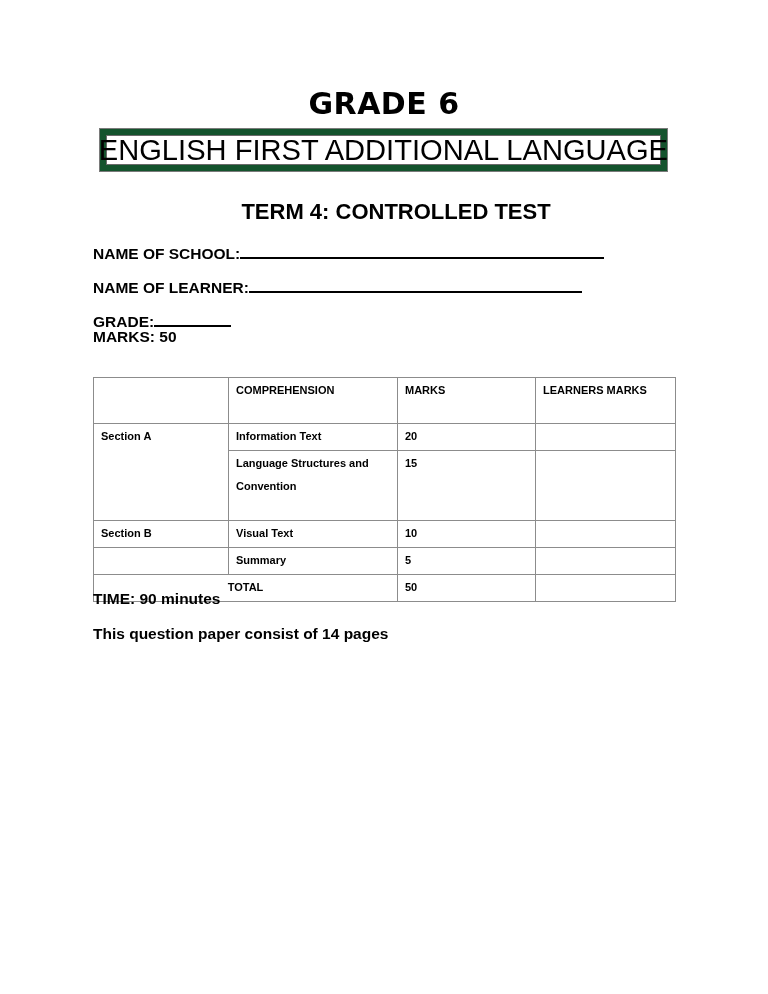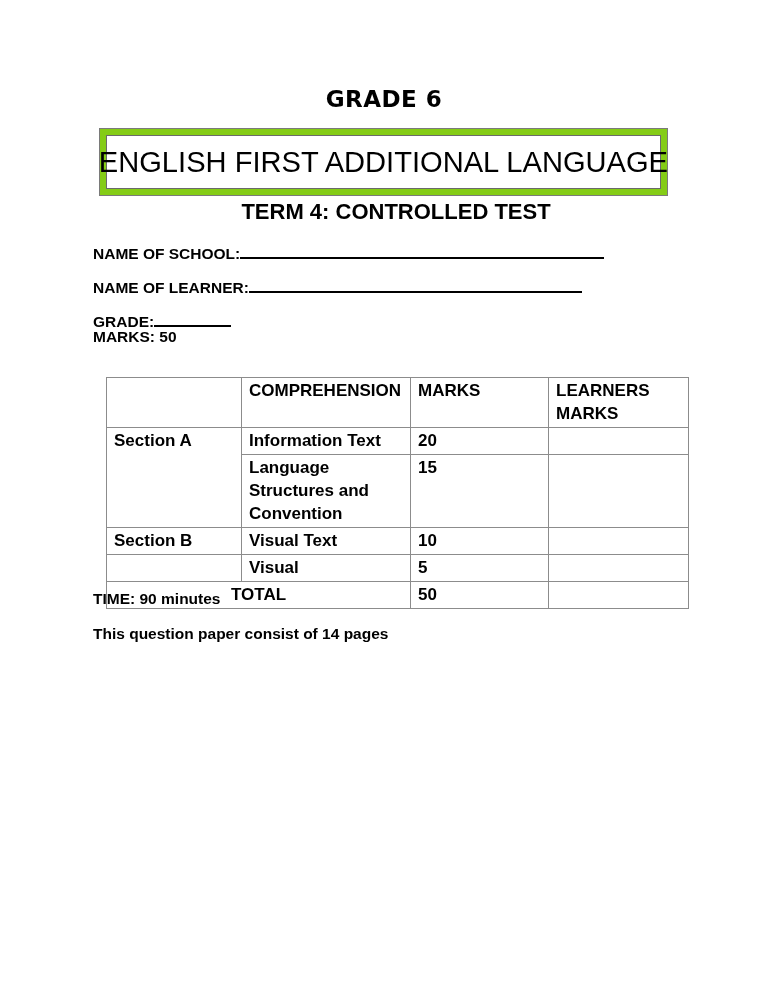--- a/index.html
+++ b/index.html
@@ -1,37 +1,37 @@
 <!DOCTYPE html>
 <html><head>
 <meta charset="utf-8">
 <style>
   html, body { margin: 0; padding: 0; background: #ffffff; }
   body { width: 768px; height: 994px; position: relative; overflow: hidden;
          font-family: "Liberation Sans", "DejaVu Sans", sans-serif; color: #000; }
   .page { position: absolute; left: 0; top: 0; width: 768px; height: 994px; }
 
   .grade-heading { position: absolute; left: 0; width: 768px; top: 86px; text-align: center;
-    font-family: "DejaVu Sans", sans-serif; font-weight: 900; font-size: 23px; letter-spacing: 0.5px; }
+    font-family: "DejaVu Sans", sans-serif; font-weight: 900; font-size: 30px; letter-spacing: 0.5px; }
 
-  .title-box { position: absolute; left: 99px; top: 128px; width: 569px; height: 68px;
-    border: 1px solid #7a7a7a; box-sizing: border-box; background: #84cc16; padding: 6px; }
+  .title-box { position: absolute; left: 99px; top: 128px; width: 569px; height: 44px;
+    border: 1px solid #7a7a7a; box-sizing: border-box; background: #14532d; padding: 6px; }
   .title-inner { width: 100%; height: 100%; background: #fff; box-sizing: border-box;
     border: 1px solid #6a6a6a; display: flex; align-items: center; justify-content: center; }
   .title-text { font-family: "Liberation Sans", sans-serif; font-size: 30px; font-weight: 400;
     letter-spacing: 0; white-space: nowrap; transform: scaleX(0.97); }
 
   .term-heading { position: absolute; left: 12px; width: 768px; top: 199px; text-align: center;
     font-weight: 700; font-size: 22px; }
 
   .field { position: absolute; left: 93px; font-weight: 700; font-size: 15.5px; white-space: nowrap; }
   .field .line { display: inline-block; border-bottom: 2px solid #000; height: 14px; vertical-align: baseline; }
 
   table.marks { position: absolute; left: 93px; top: 377px; border-collapse: collapse;
-    font-weight: 700; font-size: 17px; margin-left: 13px; }
+    font-weight: 700; font-size: 11px; }
   table.marks td { border: 1px solid #8c8c8c; vertical-align: top; padding: 1px 7px 2px 7px;
     line-height: 23px; box-sizing: border-box; }
   .c1 { width: 135px; } .c2 { width: 169px; } .c3 { width: 138px; } .c4 { width: 140px; }
   .total-cell { text-align: center; }
 
   .after { position: absolute; left: 93px; font-weight: 700; font-size: 15.5px; }
 </style>
 </head>
 <body>
 
@@ -81,21 +81,21 @@
       <td></td>
     </tr>
     <tr style="height:24px;">
       <td>Section B</td>
       <td>Visual Text</td>
       <td>10</td>
       <td></td>
     </tr>
     <tr style="height:23px;">
       <td></td>
-      <td>Visual</td>
+      <td>Summary</td>
       <td>5</td>
       <td></td>
     </tr>
     <tr style="height:23px;">
       <td colspan="2" class="total-cell">TOTAL</td>
       <td>50</td>
       <td></td>
     </tr>
   </tbody>
     </table>

